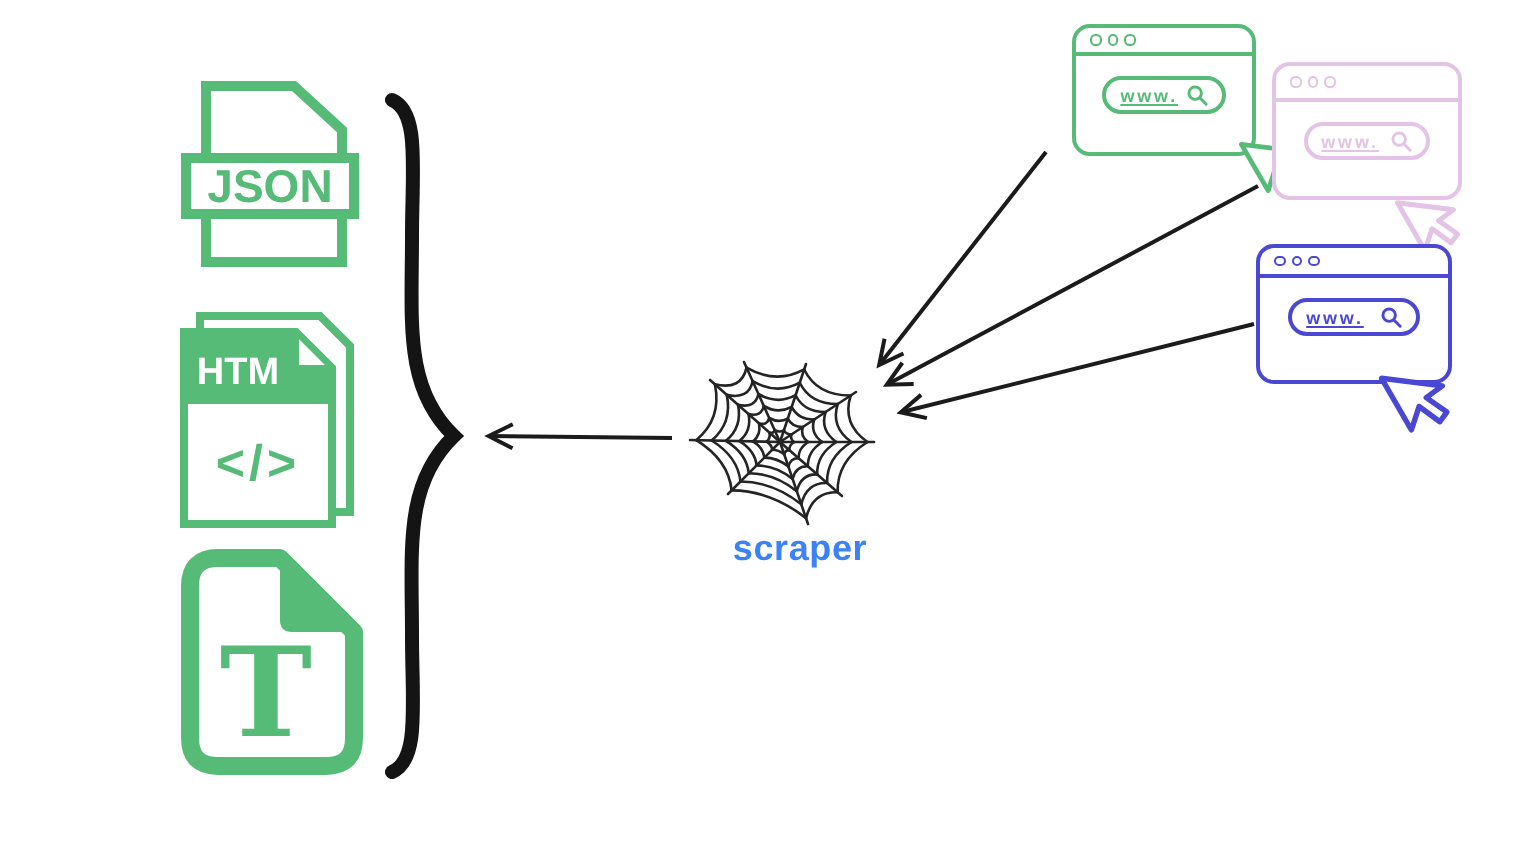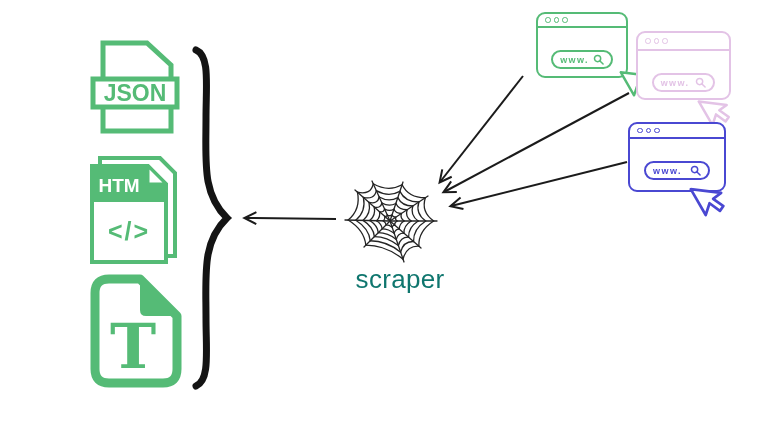--- a/index.html
+++ b/index.html
@@ -11,42 +11,42 @@
   *{box-sizing:border-box;}
   html,body{margin:0;padding:0;background:#fff;}
   body{font-family:"Liberation Sans", sans-serif;}
   .canvas{
     position:relative;width:768px;height:433px;background:#ffffff;overflow:hidden;
   }
   .overlay{position:absolute;left:0;top:0;width:768px;height:433px;z-index:1;}
   .icon-svg{position:absolute;z-index:2;}
   .scraper-label{
     position:absolute;left:340px;top:264px;width:120px;z-index:2;
-    text-align:center;font-size:26px;font-weight:400;color:#0f766e;letter-spacing:0.3px;
+    text-align:center;font-size:18px;font-weight:700;color:#3b82f6;letter-spacing:0.3px;
   }
   
   .window{
     position:absolute;background:#fff;border:2.5px solid currentColor;
     border-radius:9px;z-index:2;
   }
   .green-win{color:var(--green);left:536px;top:12px;width:92px;height:66px;}
   .pink-win {color:var(--pink); left:636px;top:31px;width:95px;height:69px;}
   .blue-win {color:var(--blue);left:628px;top:122px;width:98px;height:70px;}
   .win-header{
     display:flex;align-items:center;gap:3px;padding-left:7px;
     border-bottom:2px solid currentColor;height:14px;
   }
   .pink-win .win-header{height:18px;}
   .blue-win .win-header{height:15px;}
   .dot{width:5.5px;height:5.5px;border:1.4px solid currentColor;border-radius:50%;}
   .url-bar{
     display:flex;align-items:center;justify-content:space-between;
     border:2px solid currentColor;border-radius:999px;
-    width:70%;margin:22px auto 0;padding:2px 7px;
-    font-size:9px;font-weight:bold;letter-spacing:1.4px;color:currentColor;
+    width:70%;margin:10px auto 0;padding:2px 7px;
+    font-size:9px;font-weight:bold;letter-spacing:1.4px;color:currentColor;text-decoration:underline;
   }
   .mag{flex:0 0 auto;display:block;}
   .cursor{position:absolute;transform:rotate(-30deg);}
   .green-win .cursor{right:-26px;bottom:-22px;width:30px;height:34px;}
   .pink-win  .cursor{right:-2px;bottom:-30px;width:31px;height:35px;}
   .blue-win  .cursor{right:-2px;bottom:-28px;width:34px;height:38px;}
   .cursor path{fill:#ffffff;stroke:currentColor;stroke-width:2;stroke-linejoin:round;}
 </style>
 </head>
 <body>

